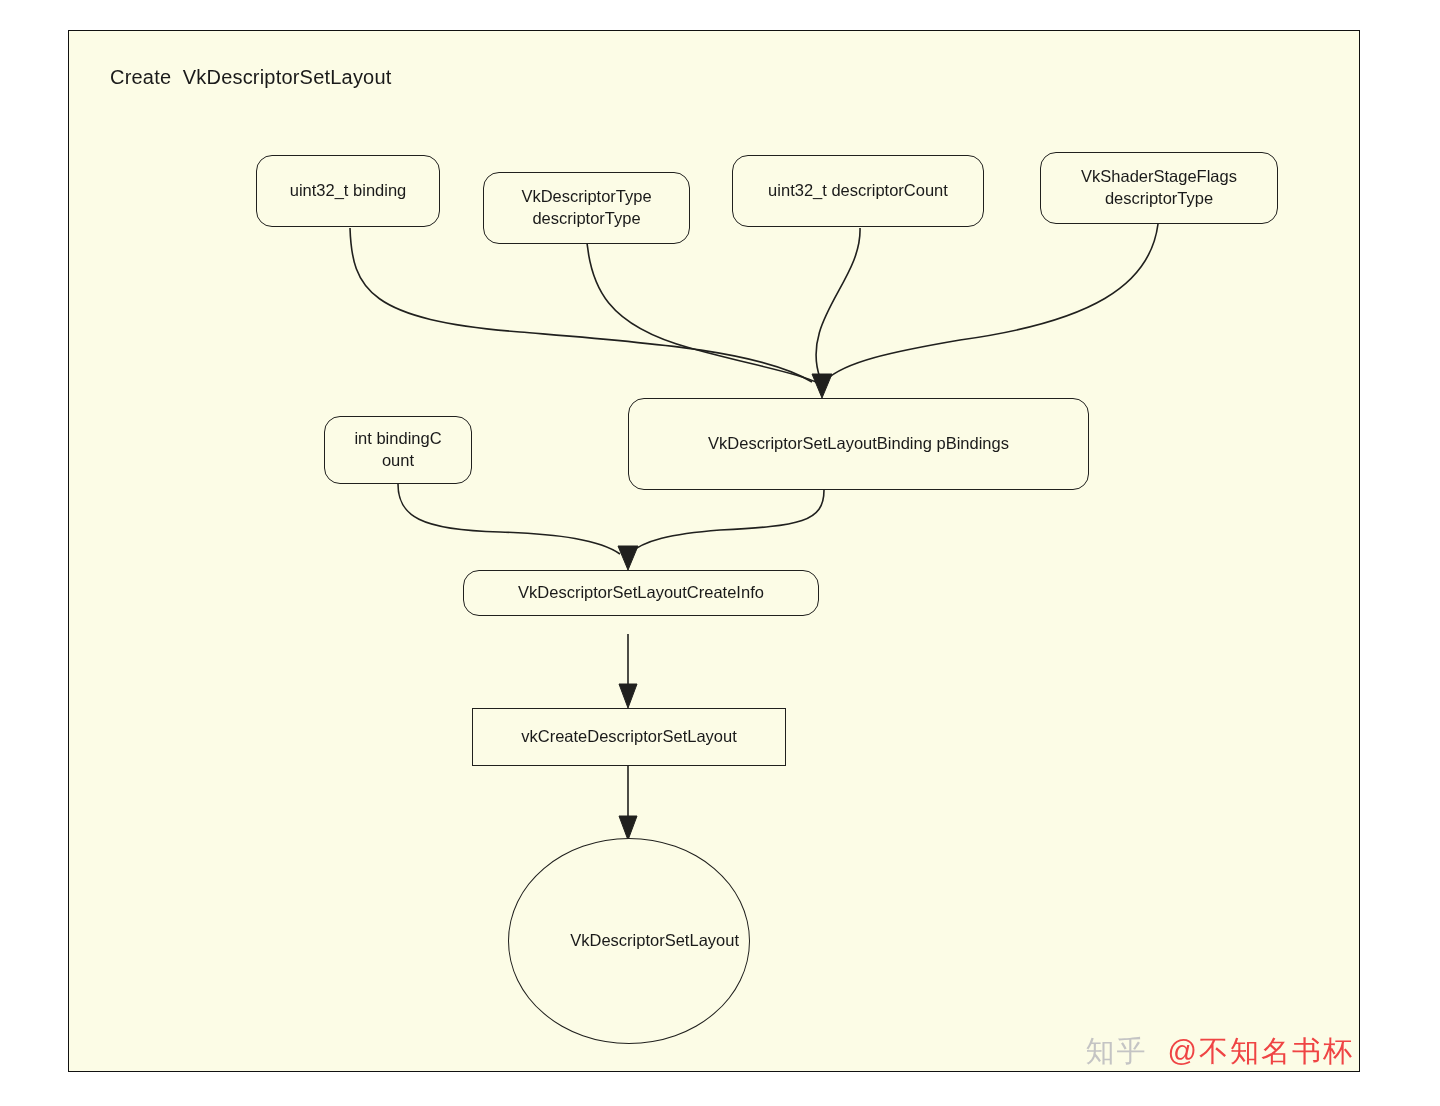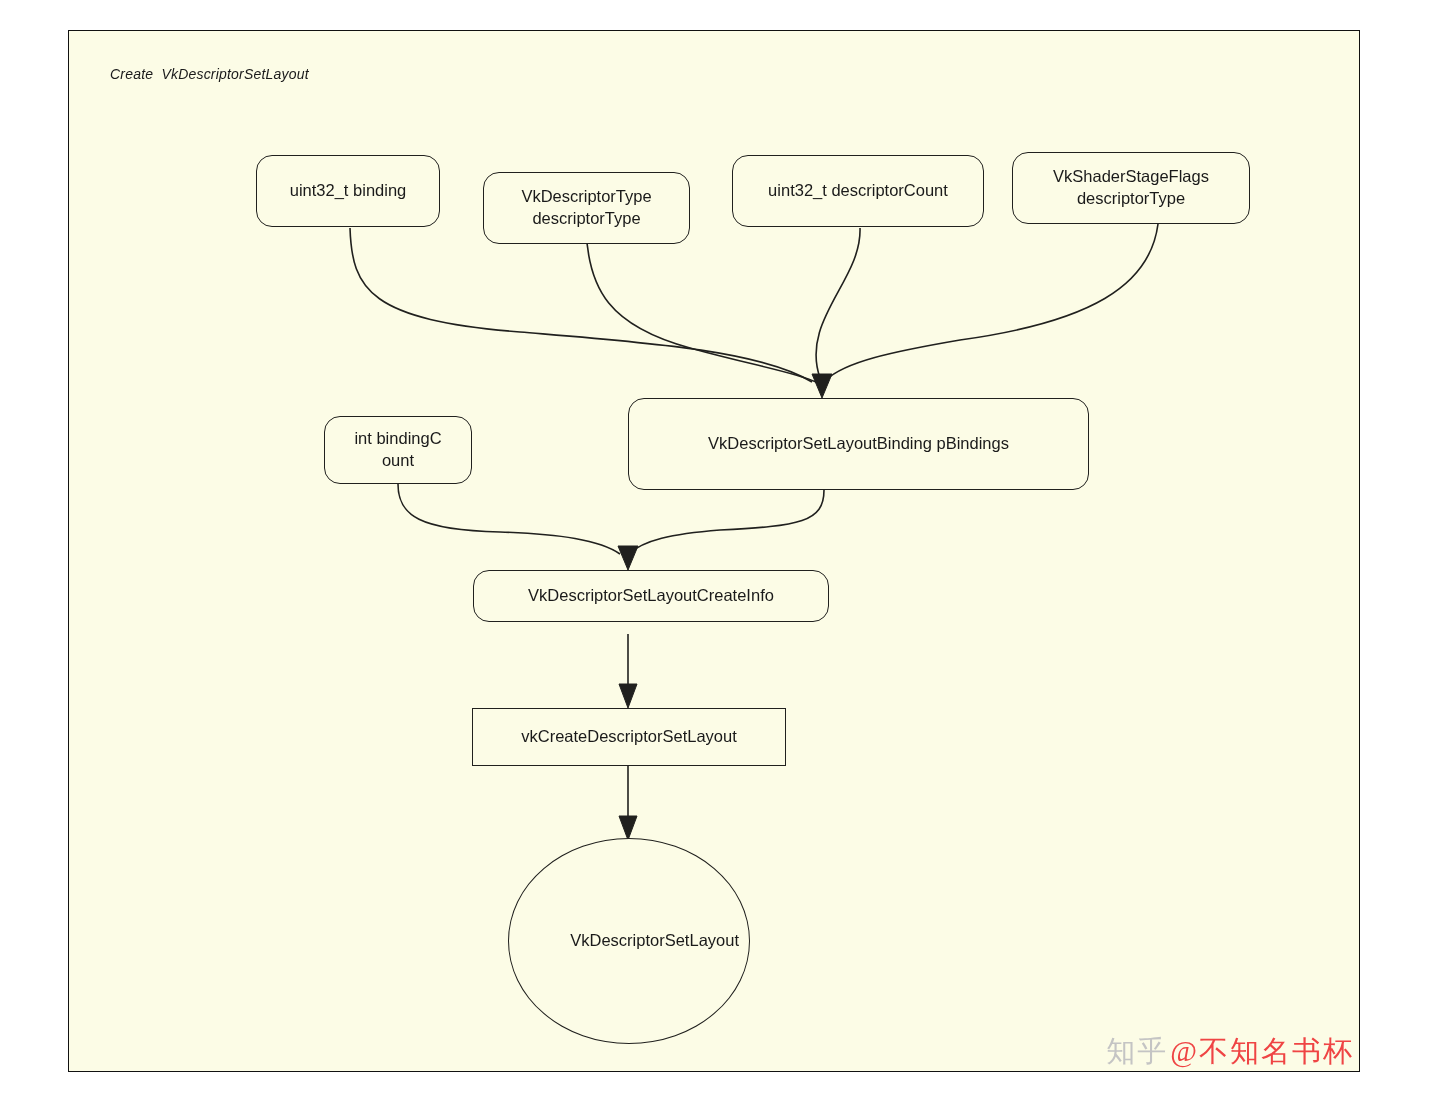--- a/index.html
+++ b/index.html
@@ -28,25 +28,24 @@
     width: 1292px;
     height: 1042px;
     background: #fcfce6;
     border: 1.5px solid #111111;
     box-sizing: border-box;
   }
   .subgraph-title {
     position: absolute;
     left: 110px;
     top: 66px;
-    font-size: 14px;
+    font-size: 20px;
     color: #1a1a1a;
     letter-spacing: 0.2px;
     white-space: pre;
-    font-style: italic;
   }
   .node {
     position: absolute;
     box-sizing: border-box;
     background: #fcfce6;
     border: 1.4px solid #20201e;
     color: #1a1a1a;
     font-size: 16.5px;
     line-height: 1.32;
     display: flex;
@@ -84,25 +83,25 @@
   svg.edges polygon {
     fill: #20201e;
     stroke: #20201e;
   }
   .watermark {
     position: absolute;
     right: 86px;
     bottom: 34px;
     display: flex;
     align-items: center;
-    gap: 2px;
+    gap: 20px;
     color: #b9b9b9;
     font-size: 29px;
     letter-spacing: 2px;
-    font-family: Liberation Serif, serif;
+    font-family: Liberation Sans, sans-serif;
   }
   .watermark .wm-brand { color: #c4c4c4; }
   .watermark .wm-user { color: #ef4444; }
 </style>
 </head>
 <body>
 
 <div id="canvas">
 
   <div class="diagram-frame"></div>
@@ -138,35 +137,35 @@
 
   <div class="node round" style="left:483px; top:172px; width:207px; height:72px;">
     <span class="label">VkDescriptorType
 descriptorType</span>
   </div>
 
   <div class="node round" style="left:732px; top:155px; width:252px; height:72px;">
     <span class="label">uint32_t descriptorCount</span>
   </div>
 
-  <div class="node round" style="left:1012px; top:152px; width:238px; height:72px;">
+  <div class="node round" style="left:1040px; top:152px; width:238px; height:72px;">
     <span class="label">VkShaderStageFlags
 descriptorType</span>
   </div>
 
   <div class="node round" style="left:324px; top:416px; width:148px; height:68px;">
     <span class="label">int bindingC
 ount</span>
   </div>
 
   <div class="node round" style="left:628px; top:398px; width:461px; height:92px;">
     <span class="label">VkDescriptorSetLayoutBinding pBindings</span>
   </div>
 
-  <div class="node round" style="left:473px; top:570px; width:356px; height:52px;">
+  <div class="node round" style="left:463px; top:570px; width:356px; height:46px;">
     <span class="label">VkDescriptorSetLayoutCreateInfo</span>
   </div>
 
   <div class="node rect" style="left:472px; top:708px; width:314px; height:58px;">
     <span class="label">vkCreateDescriptorSetLayout</span>
   </div>
 
   <div class="node circle" style="left:508px; top:838px; width:242px; height:206px;justify-content:flex-end;">
     <span class="label">VkDescriptorSetLayout</span>
   </div>

